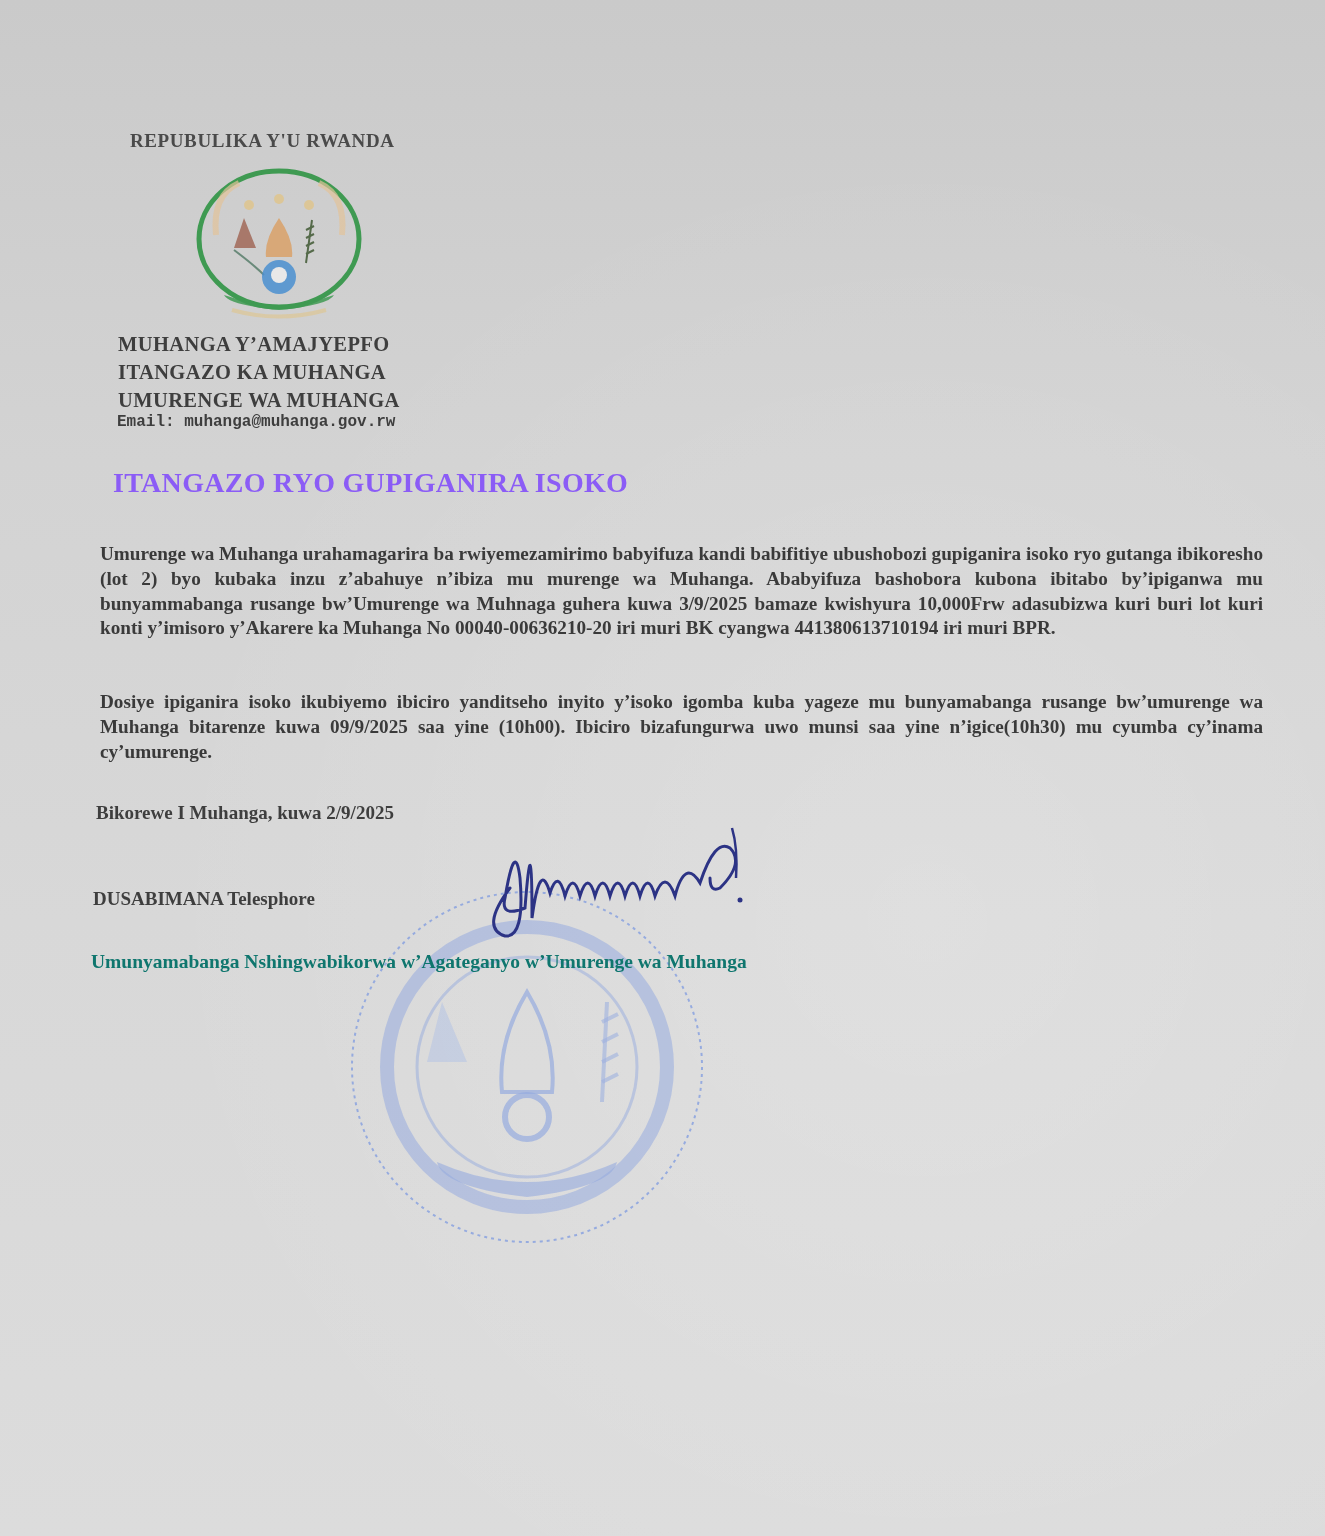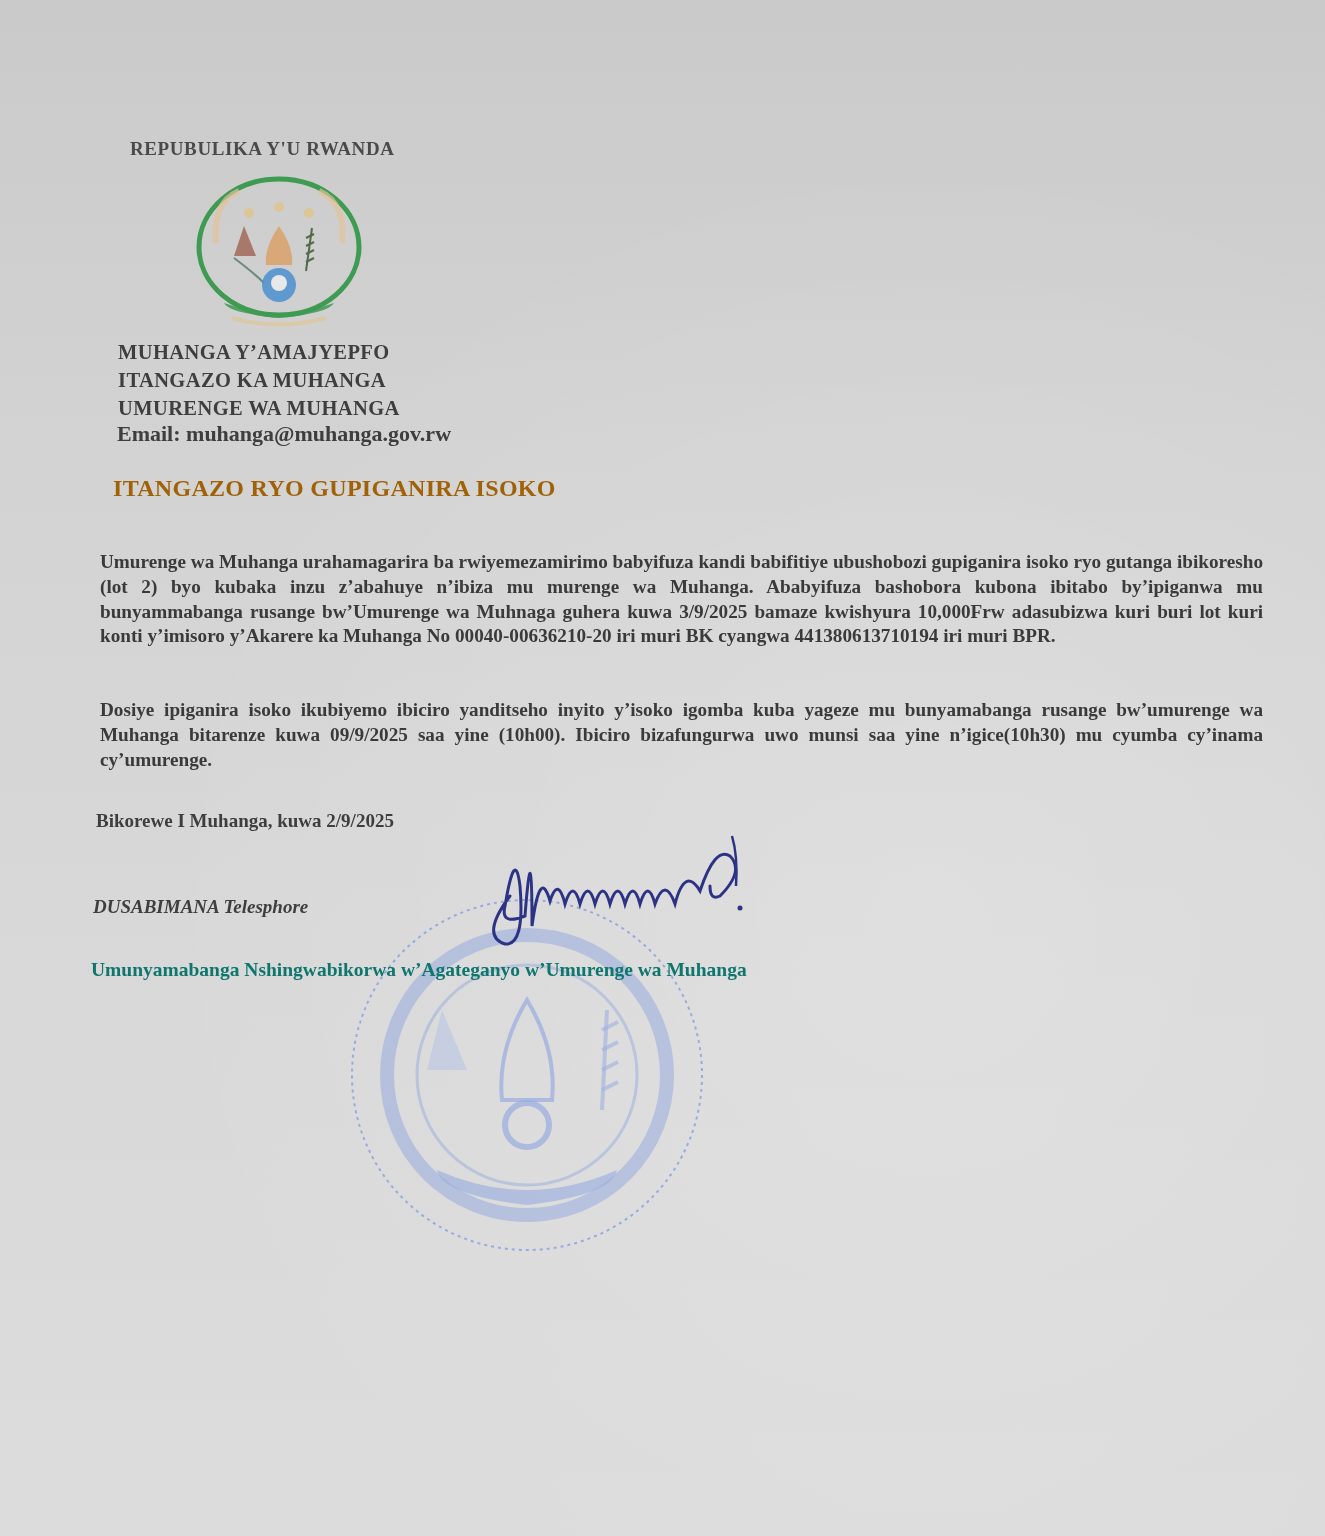--- a/index.html
+++ b/index.html
@@ -8,35 +8,35 @@
       background: linear-gradient(180deg, #cacaca 0%, #d3d3d3 30%, #d8d8d8 60%, #dcdcdc 100%);
       position: relative;
       font-family: "Liberation Serif", "DejaVu Serif", serif;
       color: #3a3a3a;
     }
     .paper-shade {
       position: absolute; inset: 0;
       background: radial-gradient(ellipse at 70% 60%, rgba(255,255,255,0.18), rgba(0,0,0,0) 60%);
       pointer-events: none;
     }
-    .abs { position: absolute; margin-top: 8px; }
+    .abs { position: absolute; }
     .bold { font-weight: bold; }
     .republic { left: 130px; top: 130px; font-size: 19px; letter-spacing: 0.6px; color: #4a4a4a; }
     .emblem { left: 194px; top: 165px; width: 170px; height: 160px; }
     .admin { left: 118px; top: 330px; font-size: 20.5px; line-height: 28px; letter-spacing: 0.4px; color: #3e3e3e; }
-    .email { left: 117px; top: 413px; font-size: 22px; color: #3e3e3e; }
-    .title { left: 113px; top: 467px; font-size: 24px; letter-spacing: 0.3px; color: #a16207; text-align: right; }
+    .email { left: 117px; top: 413px; font-size: 16px; color: #3e3e3e; font-family: Liberation Mono, monospace; }
+    .title { left: 113px; top: 467px; font-size: 28px; letter-spacing: 0.3px; color: #8b5cf6; text-align: right; }
     .para {
       left: 100px; width: 1163px; font-size: 19.2px; line-height: 24.8px;
       text-align: justify; color: #3a3a3a;
     }
     .p1 { top: 542px; }
     .p2 { top: 690px; }
     .date { left: 96px; top: 802px; font-size: 19px; color: #3e3e3e; }
-    .signer { left: 93px; top: 888px; font-size: 19px; color: #3e3e3e; font-style: italic; }
+    .signer { left: 93px; top: 888px; font-size: 19px; color: #3e3e3e; }
     .position { left: 91px; top: 951px; font-size: 19.5px; color: #0f766e; }
     .stamp { left: 322px; top: 862px; width: 420px; height: 420px; opacity: 0.75; }
     .signature { left: 470px; top: 818px; width: 300px; height: 130px; }
   </style>
 </head>
 <body>
 
 <div class="paper-shade"></div>
 
 <div class="abs republic bold">REPUBULIKA Y'U RWANDA</div>

